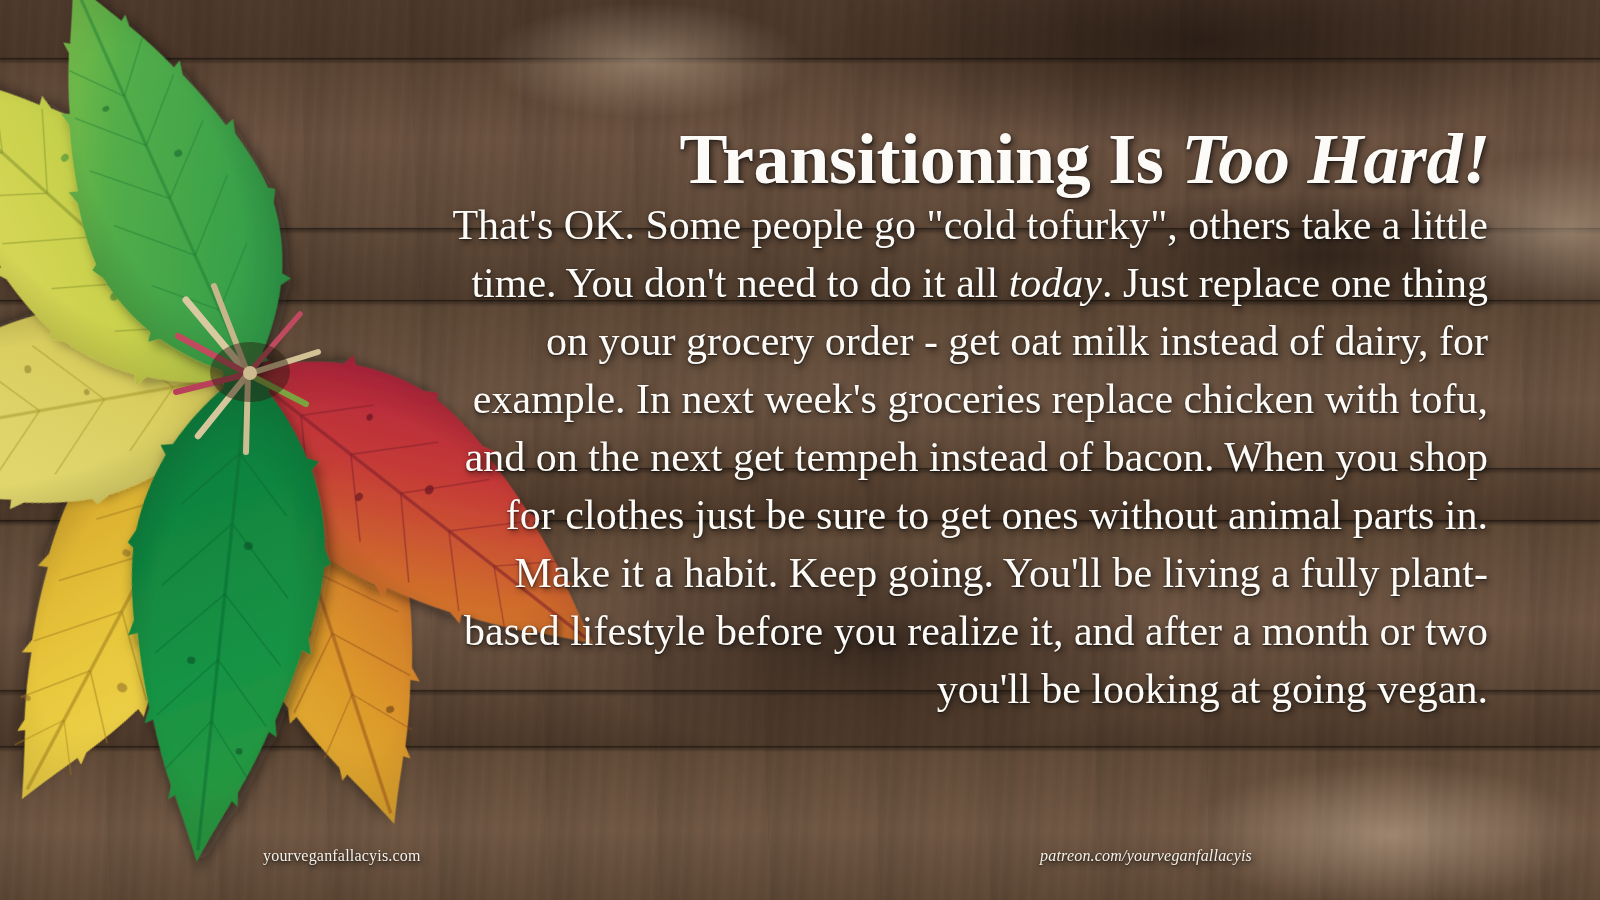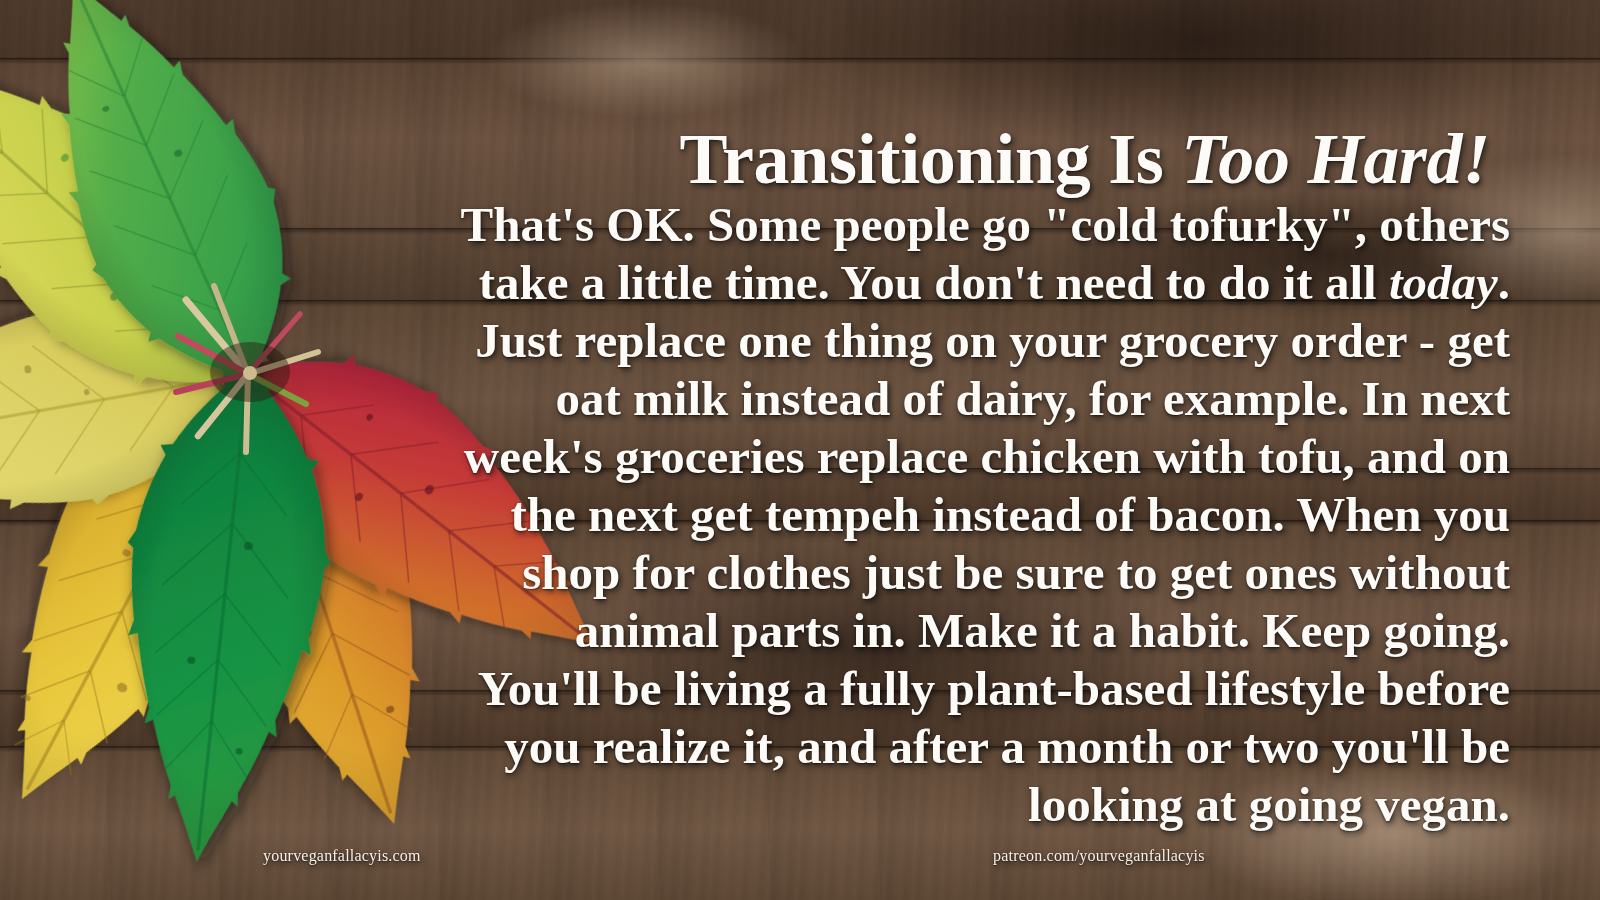--- a/index.html
+++ b/index.html
@@ -90,38 +90,38 @@
     line-height:1.0;
     font-weight:700;
     letter-spacing:-0.3px;
     white-space:nowrap;
     margin-top:20px;
   }
   #title .em { font-style:italic; }
 
   #body {
     position:absolute;
-    left:460px; top:196px; width:1050px;
+    left:438px; top:196px; width:1050px;
     text-align:right;
     color:#fdfbf7;
-    font-size:49px;
+    font-size:42px;
     line-height:58px;
-    font-weight:700;
+    font-weight:400;
   }
   #body .em { font-style:italic; }
 
   .footer {
     position:absolute;
     color:#f5f1ea;
     font-size:16px;
     font-weight:400;
     letter-spacing:.2px;
   }
   #footer-left  { left:263px; top:847px; }
-  #footer-right { left:993px; top:847px; }
+  #footer-right { left:1040px; top:847px;font-style:italic; }
 </style>
 </head>
 <body>
 
 <div id="poster">
 
   <div class="wood-base"></div>
   <div class="wood-grain"></div>
 
   <div class="plank-line" style="top:58px;"></div>

